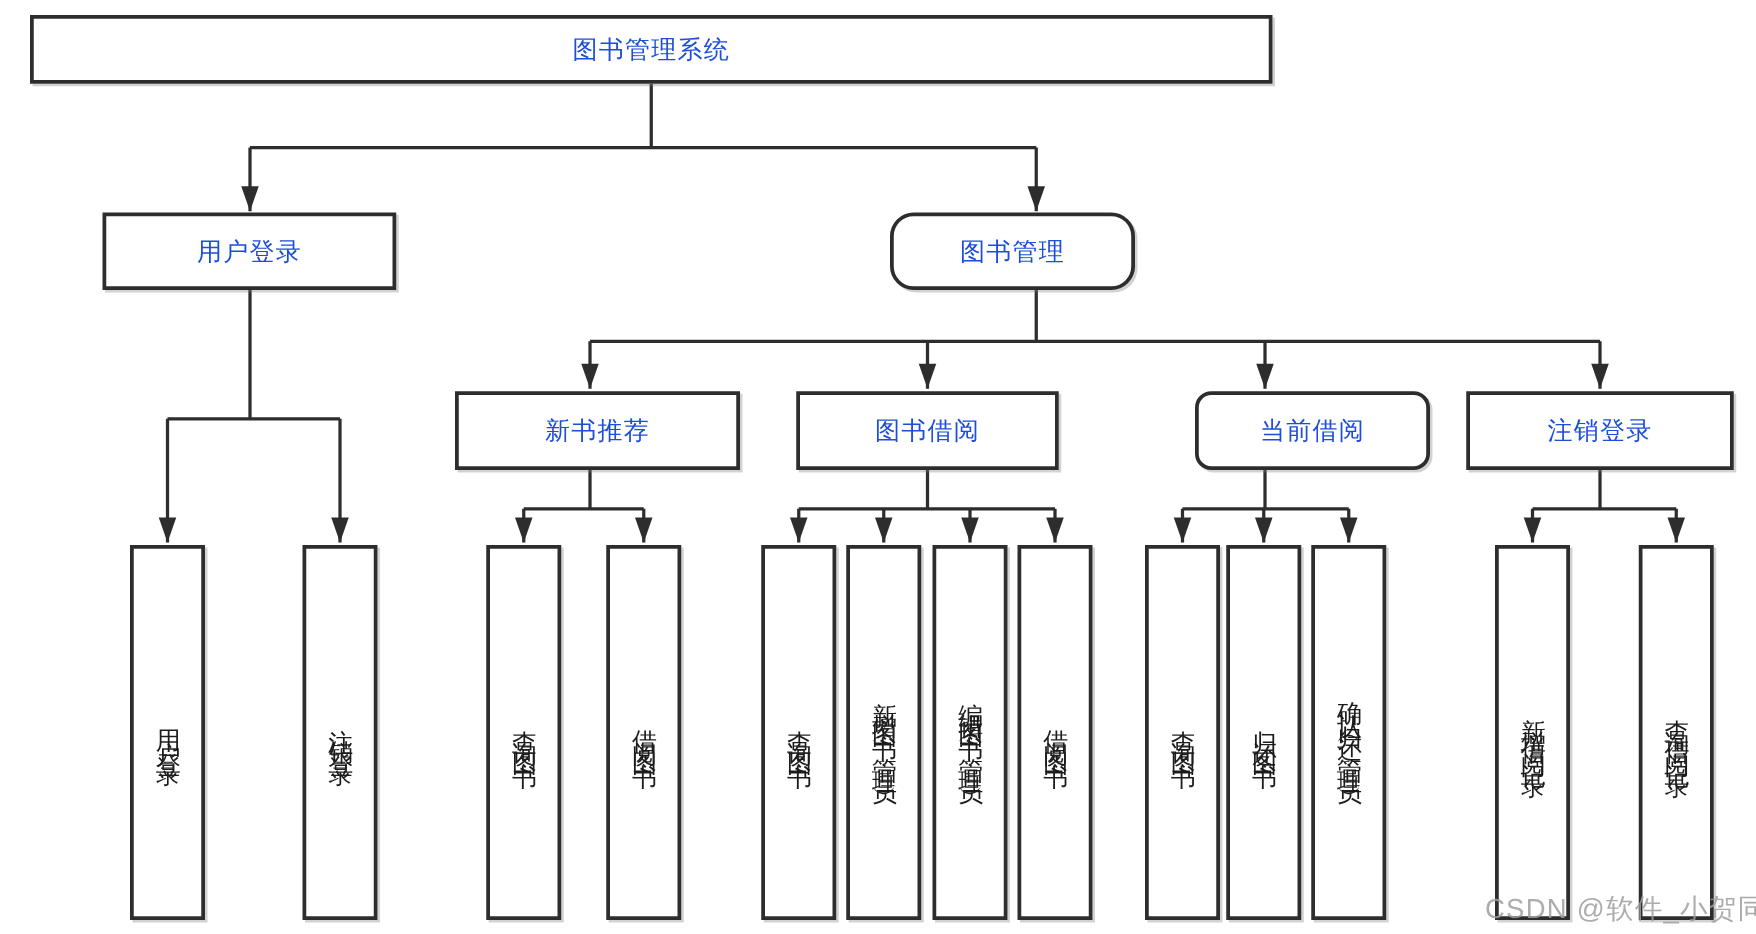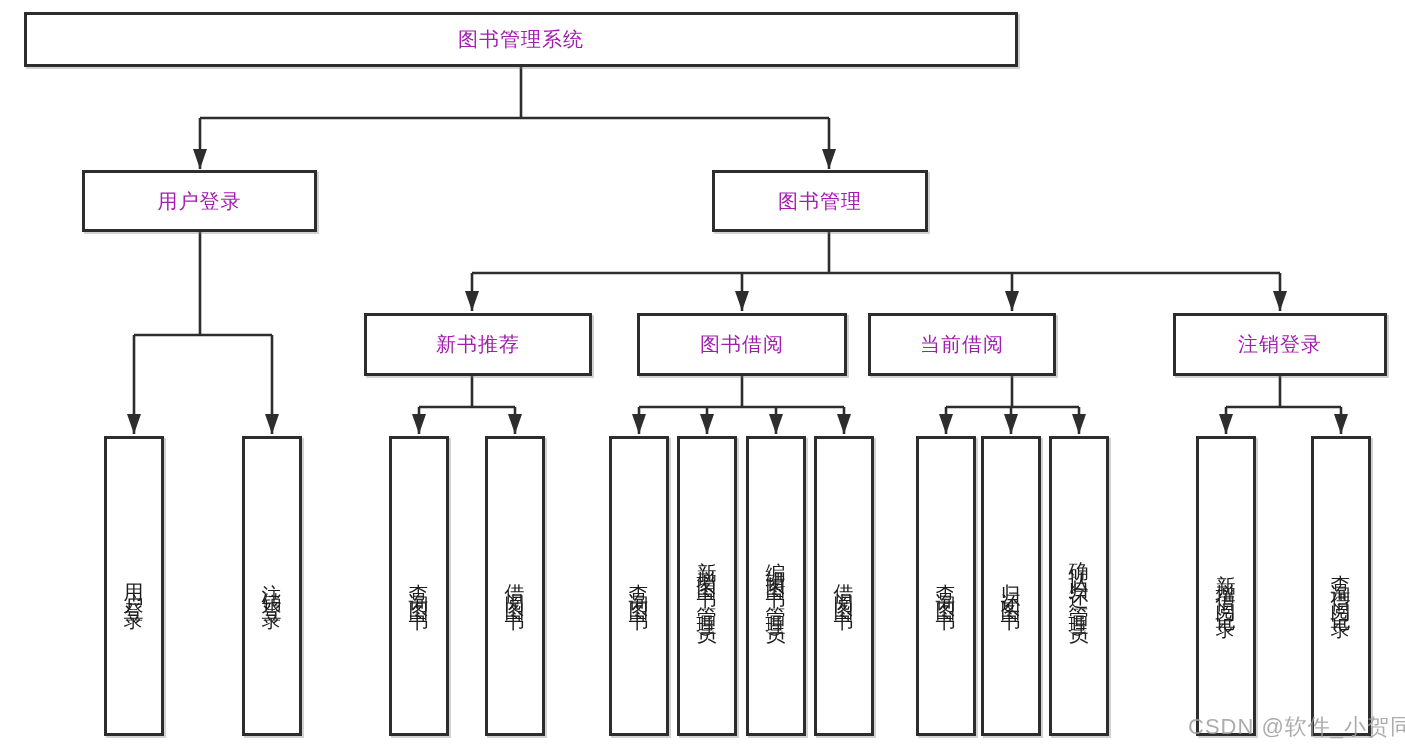--- a/index.html
+++ b/index.html
@@ -27,21 +27,21 @@
     border: 3px solid #2d2d2d;
     box-shadow: 2px 2px 0 rgba(125,125,125,0.35);
     display: flex;
     align-items: center;
     justify-content: center;
     z-index: 2;
   }
 
   .node .label {
     font-size: 20px;
-    color: #a21caf;
+    color: #1d4ed8;
     letter-spacing: 1px;
     white-space: nowrap;
   }
 
   .vnode .vtext {
     writing-mode: vertical-rl;
     text-orientation: mixed;
     font-size: 20px;
     color: #1c1c1c;
     letter-spacing: 9px;
@@ -104,31 +104,31 @@
     <path d="M1341 407 V434" fill="none" stroke="#2d2d2d" stroke-width="2.6" marker-end="url(#arrow)"></path>
   </svg>
 
   <div class="node" style="left:24px; top:12px; width:994px; height:55px;">
     <span class="label">图书管理系统</span>
   </div>
 
   <div class="node" style="left:82px; top:170px; width:235px; height:62px;">
     <span class="label">用户登录</span>
   </div>
-  <div class="node" style="left:712px; top:170px; width:216px; height:62px;">
+  <div class="node" style="left:712px; top:170px; width:196px; height:62px;border-radius:19px;">
     <span class="label">图书管理</span>
   </div>
 
   <div class="node" style="left:364px; top:313px; width:228px; height:63px;">
     <span class="label">新书推荐</span>
   </div>
   <div class="node" style="left:637px; top:313px; width:210px; height:63px;">
     <span class="label">图书借阅</span>
   </div>
-  <div class="node" style="left:868px; top:313px; width:188px; height:63px;">
+  <div class="node" style="left:956px; top:313px; width:188px; height:63px;border-radius:13px;">
     <span class="label">当前借阅</span>
   </div>
   <div class="node" style="left:1173px; top:313px; width:214px; height:63px;">
     <span class="label">注销登录</span>
   </div>
 
   <div class="node vnode" style="left:104px; top:436px; width:60px; height:300px;">
     <span class="vtext">用户登录</span>
   </div>
   <div class="node vnode" style="left:242px; top:436px; width:60px; height:300px;">

